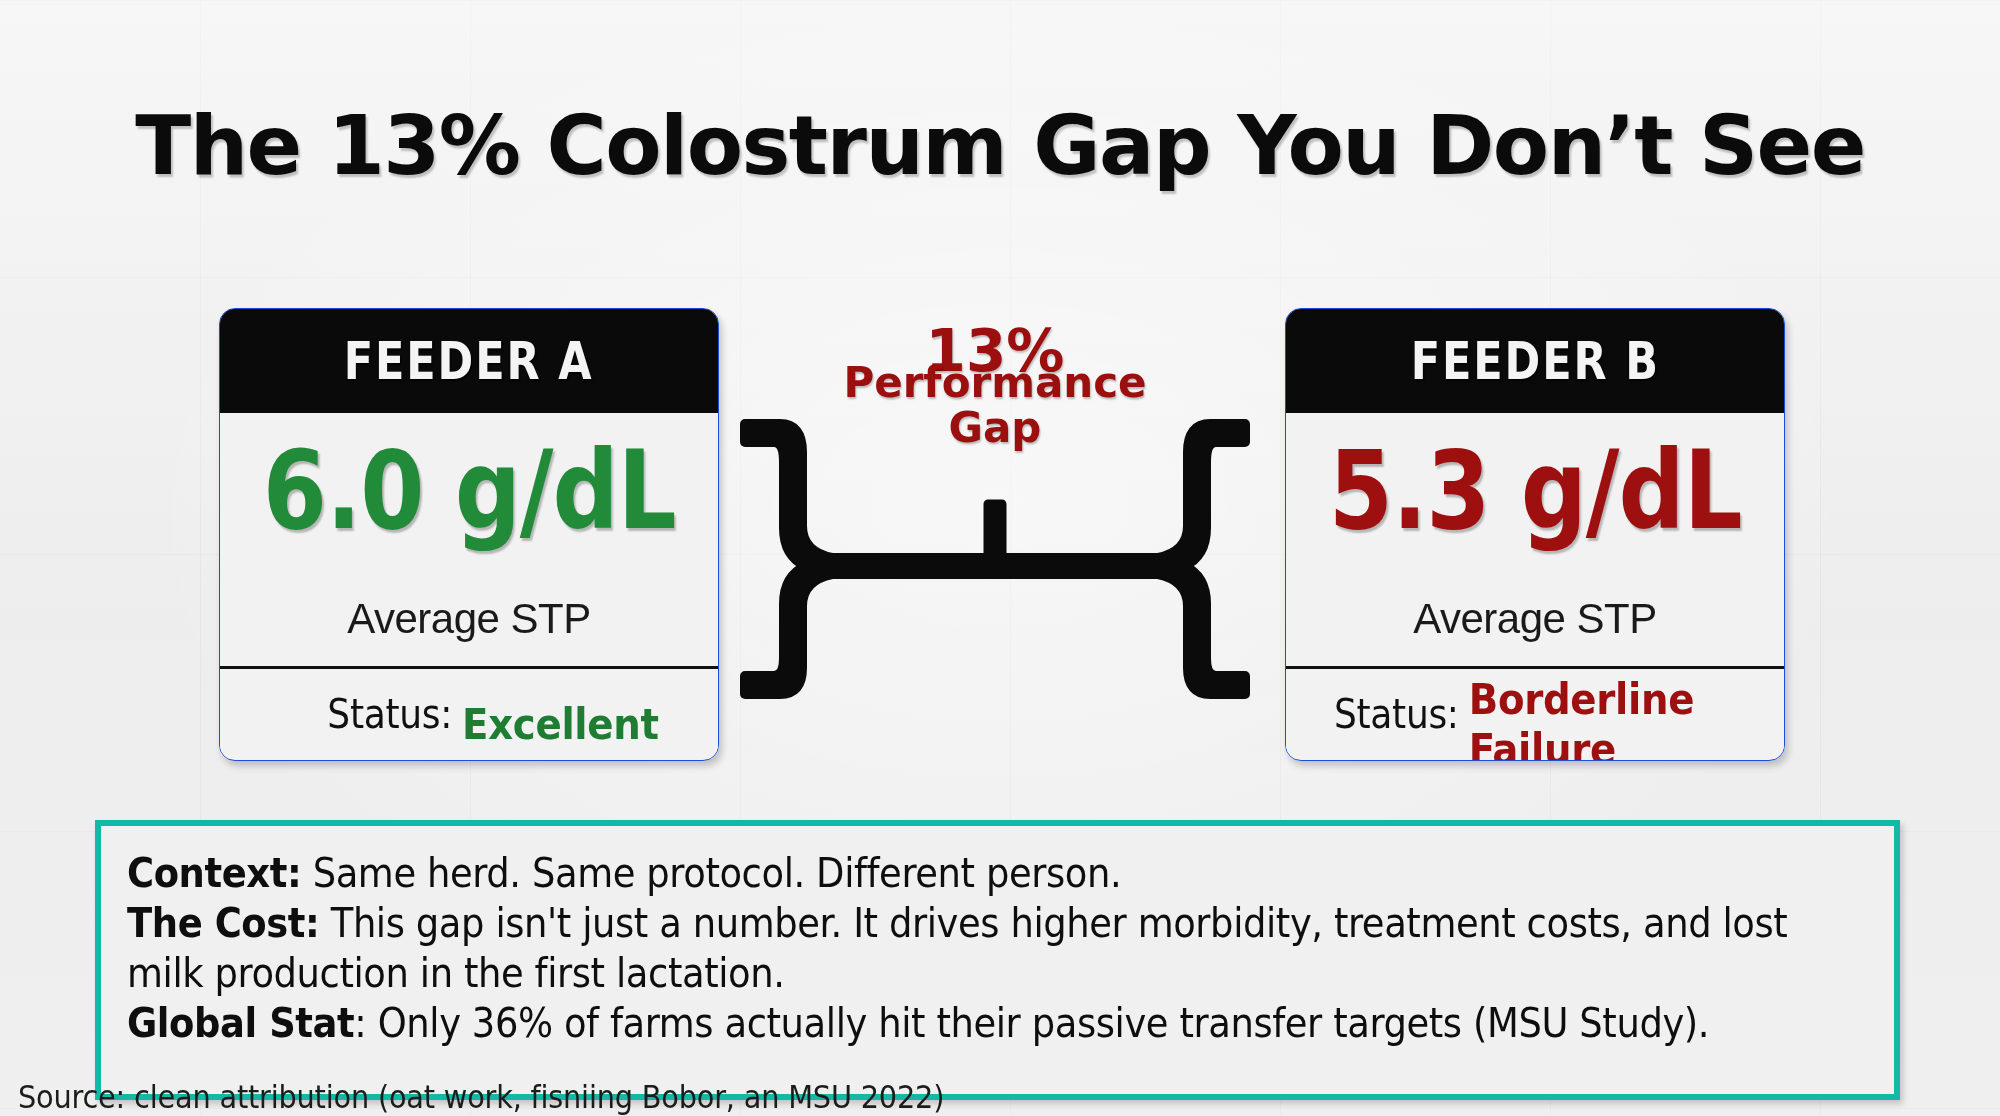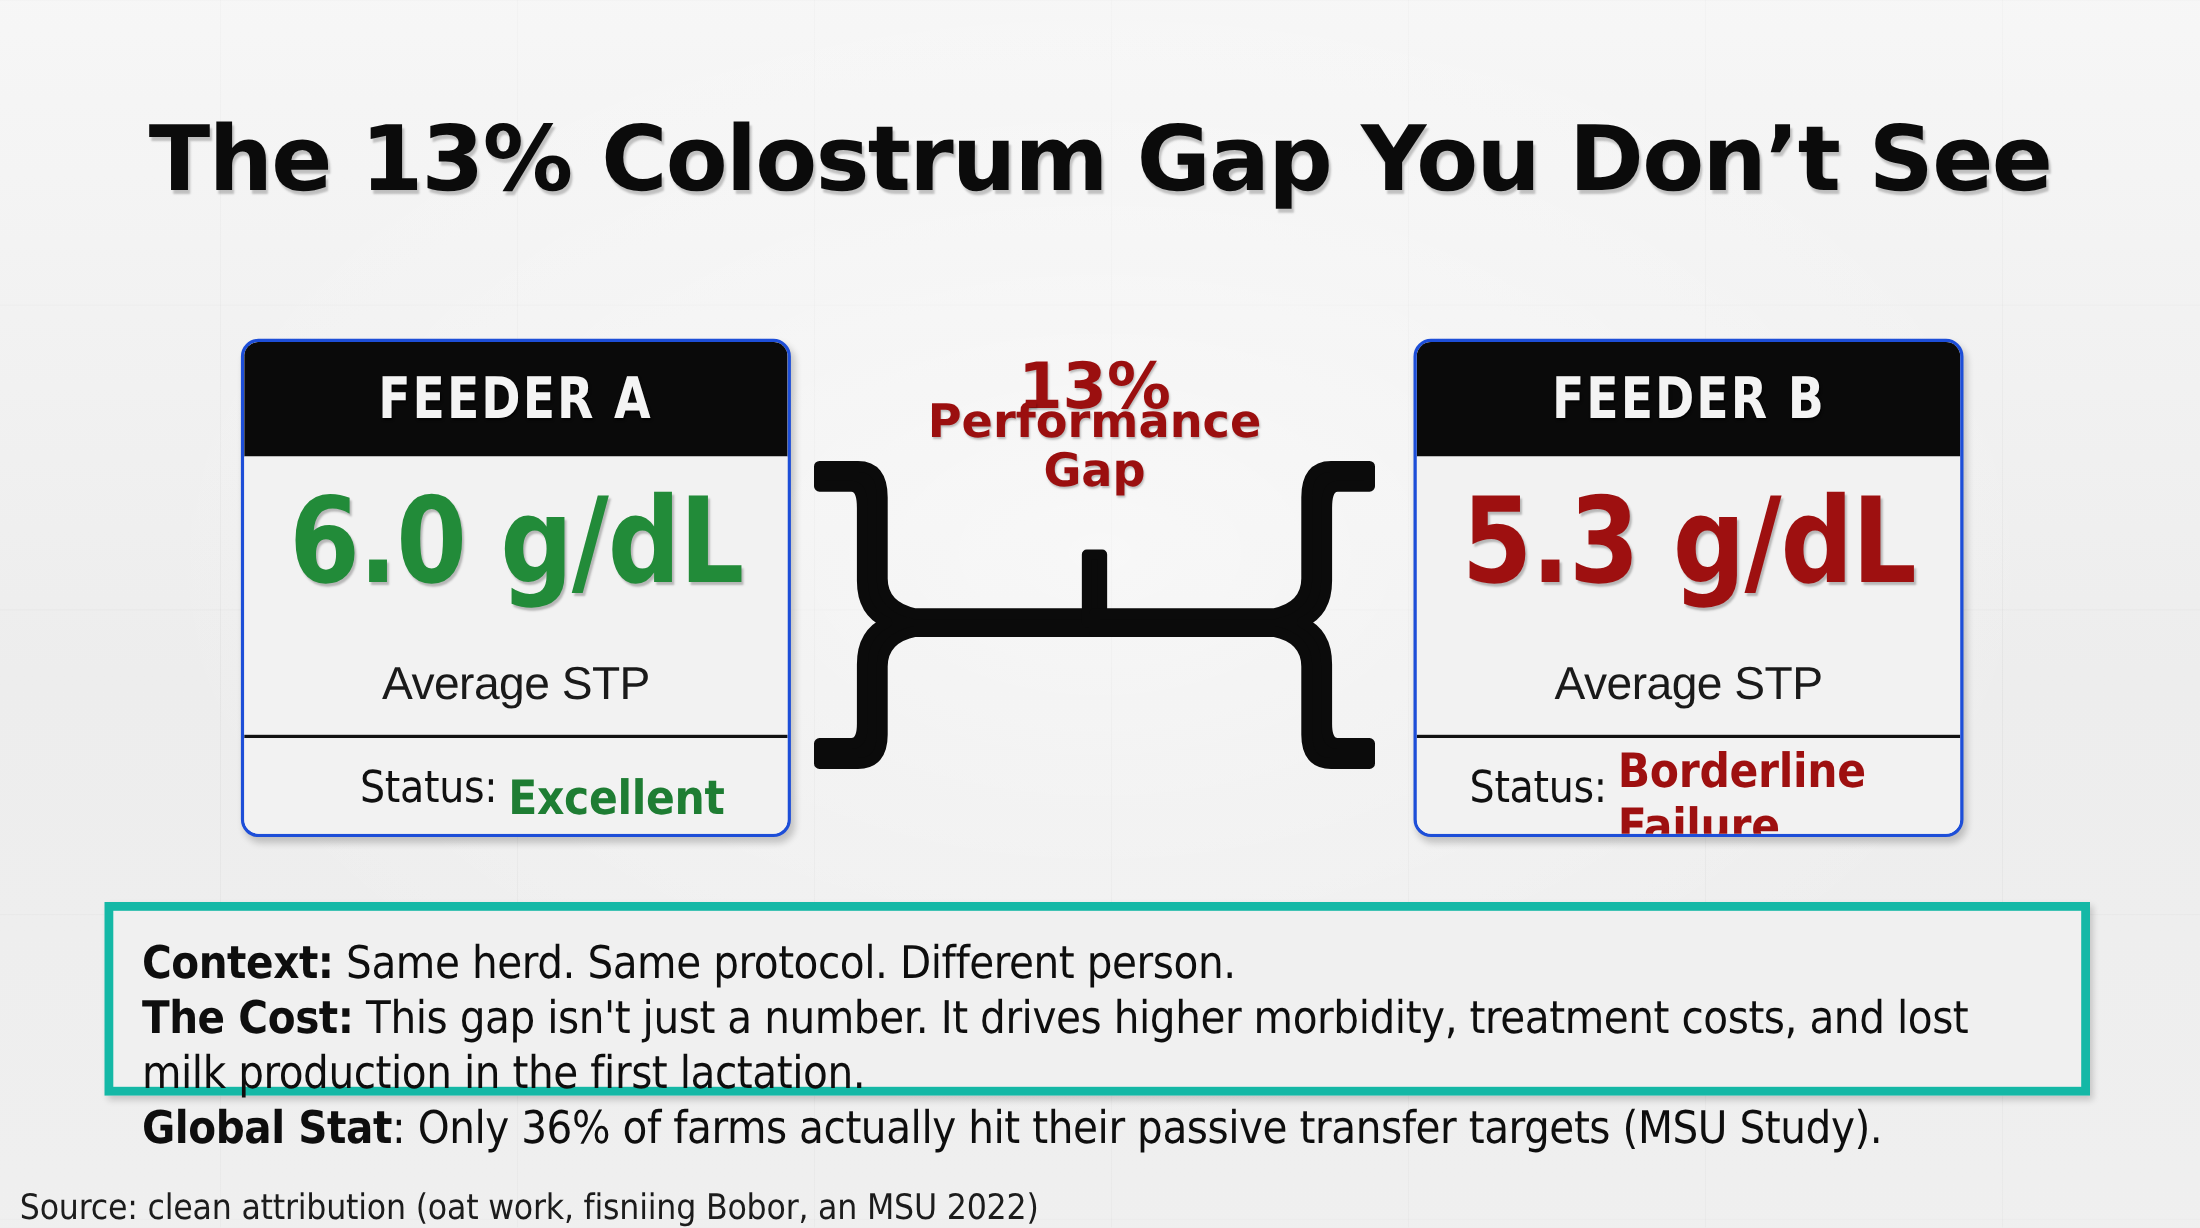--- a/index.html
+++ b/index.html
@@ -59,21 +59,21 @@
     white-space: nowrap;
   }
 
   
   .card {
     position: absolute;
     top: 308px;
     width: 500px;
     height: 453px;
     background: #f2f2f2;
-    border: 3px solid #1d4ed8;
+    border: 1px solid #1d4ed8;
     border-radius: 16px;
     box-shadow: 3px 5px 7px rgba(0,0,0,0.20);
     overflow: hidden;
     box-sizing: border-box;
   }
   .card-a { left: 219px; }
   .card-b { left: 1285px; }
 
   .card-header {
     height: 104px;
@@ -197,22 +197,22 @@
     width: 510px;
     height: 282px;
   }
 
   
   .context-box {
     position: absolute;
     left: 95px;
     top: 820px;
     width: 1805px;
-    height: 176px;
-    border: 8px solid #14b8a6;
+    height: 280px;
+    border: 6px solid #14b8a6;
     background: #f0f0f0;
     box-shadow: 3px 4px 6px rgba(0,0,0,0.18);
     box-sizing: border-box;
     padding: 22px 26px 0 26px;
   }
   .context-line {
     font-family: "DejaVu Sans Condensed", "Liberation Sans Narrow", "Liberation Sans", sans-serif;
     font-size: 41px;
     line-height: 1.22;
     color: #0e0e0e;

